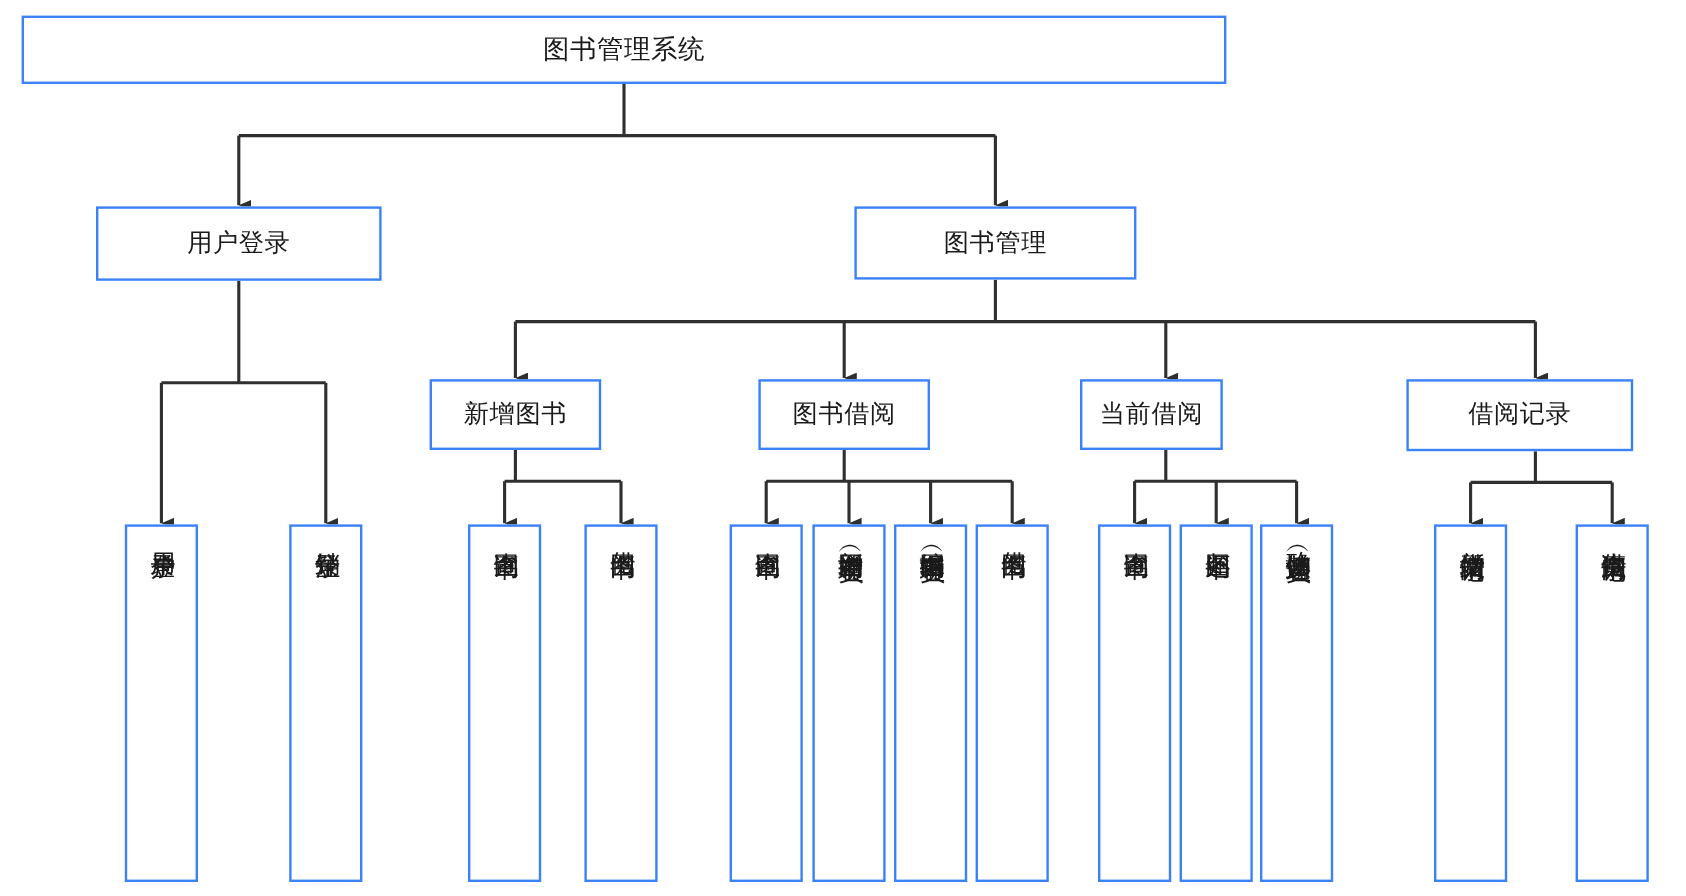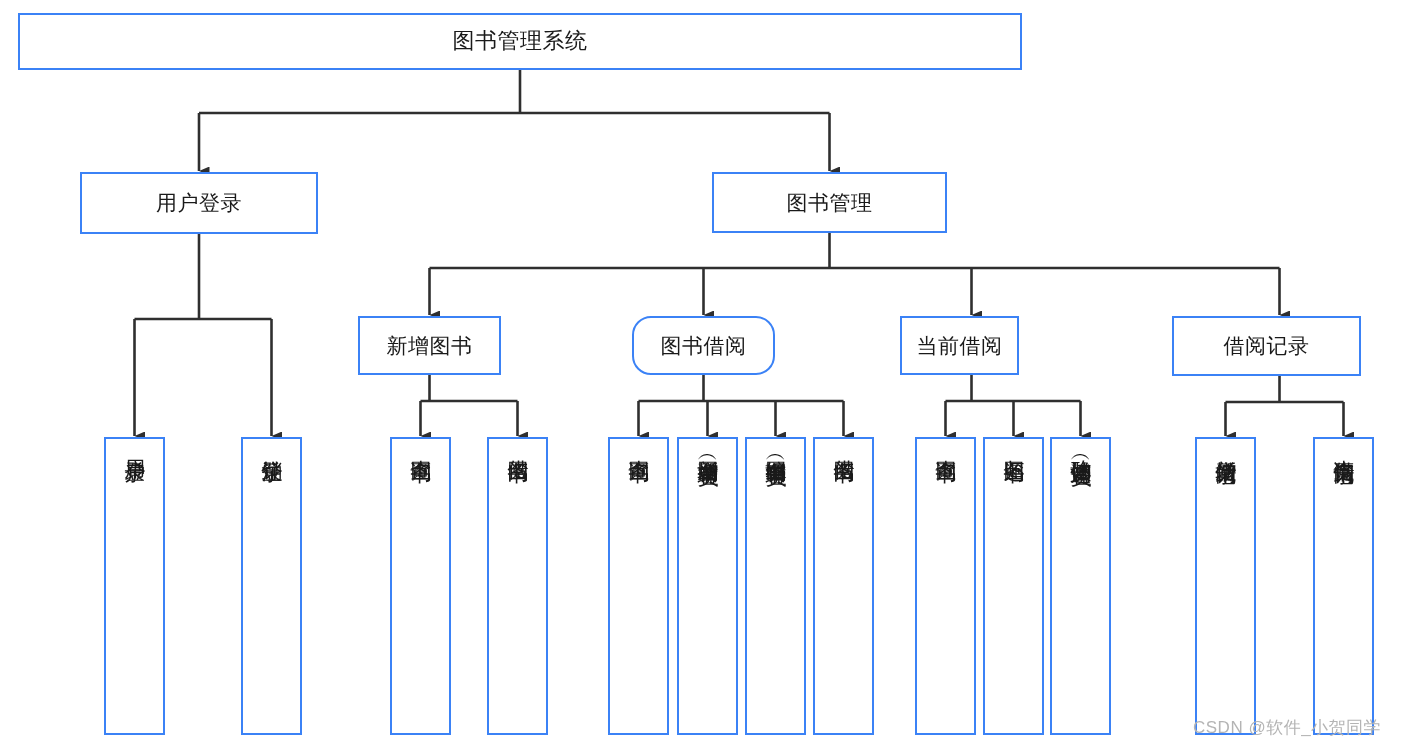--- a/index.html
+++ b/index.html
@@ -121,21 +121,21 @@
       </div>
       <div class="node horizontal" style="left: 80px; top: 172px; width: 238px; height: 62px;">
         <span>用户登录</span>
       </div>
       <div class="node horizontal" style="left: 712px; top: 172px; width: 235px; height: 61px;">
         <span>图书管理</span>
       </div>
       <div class="node horizontal" style="left: 358px; top: 316px; width: 143px; height: 59px;">
         <span>新增图书</span>
       </div>
-      <div class="node horizontal" style="left: 632px; top: 316px; width: 143px; height: 59px; border-radius: 19px;">
+      <div class="node horizontal" style="left: 632px; top: 316px; width: 143px; height: 59px;">
         <span>图书借阅</span>
       </div>
       <div class="node horizontal" style="left: 900px; top: 316px; width: 119px; height: 59px;">
         <span>当前借阅</span>
       </div>
       <div class="node horizontal" style="left: 1172px; top: 316px; width: 189px; height: 60px;">
         <span>借阅记录</span>
       </div>
       <div class="node vertical" style="left: 104px; top: 437px; width: 61px; height: 298px;">
         <span class="vlabel">用户登录</span>
@@ -171,15 +171,14 @@
         <span class="vlabel">确认归还（管理员）</span>
       </div>
       <div class="node vertical" style="left: 1195px; top: 437px; width: 61px; height: 298px;">
         <span class="vlabel">新增借阅记录</span>
       </div>
       <div class="node vertical" style="left: 1313px; top: 437px; width: 61px; height: 298px;">
         <span class="vlabel">查询借阅记录</span>
       </div>
     </div>
 
-  <div class="watermark" style="left: 1193px; top: 716px;">CSDN @软件_小贺同学</div>
 
 </div>
 
 </body></html>

